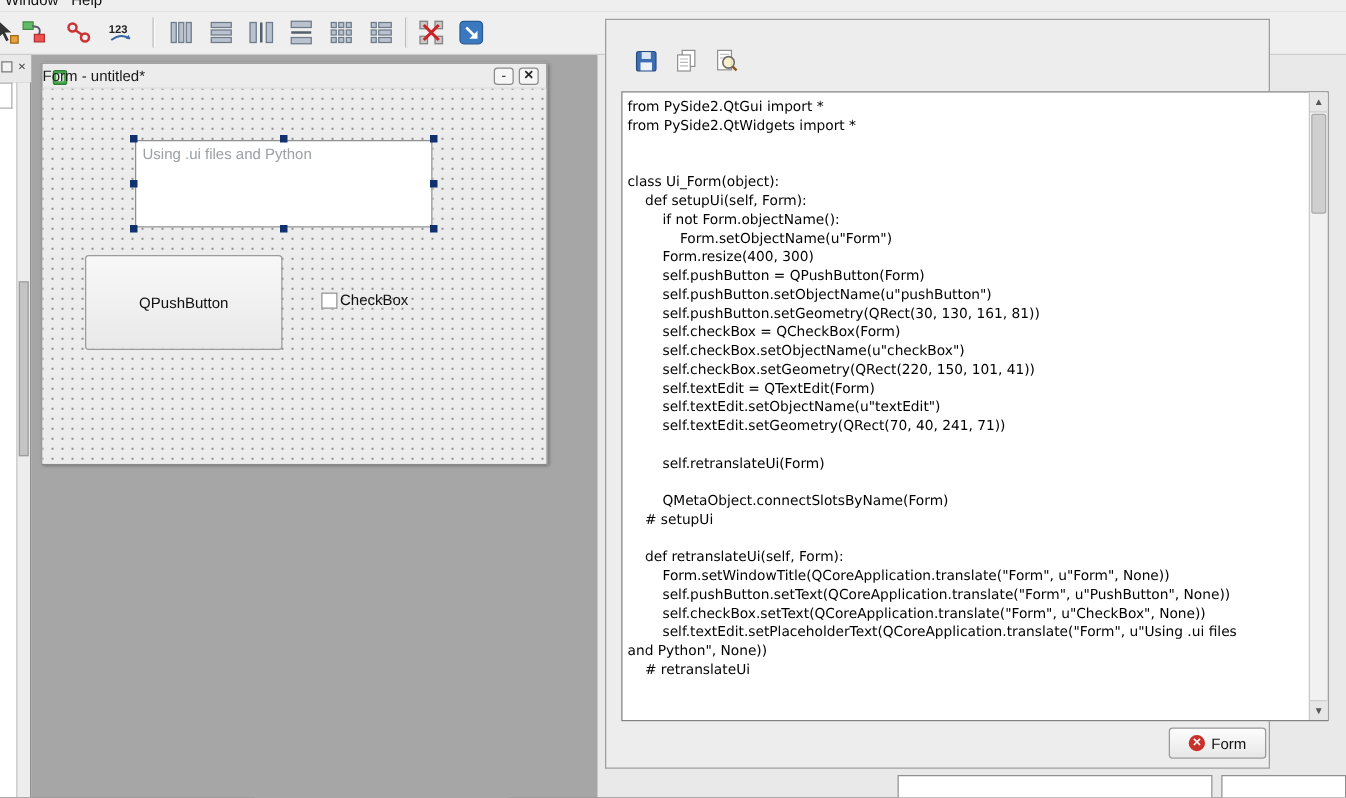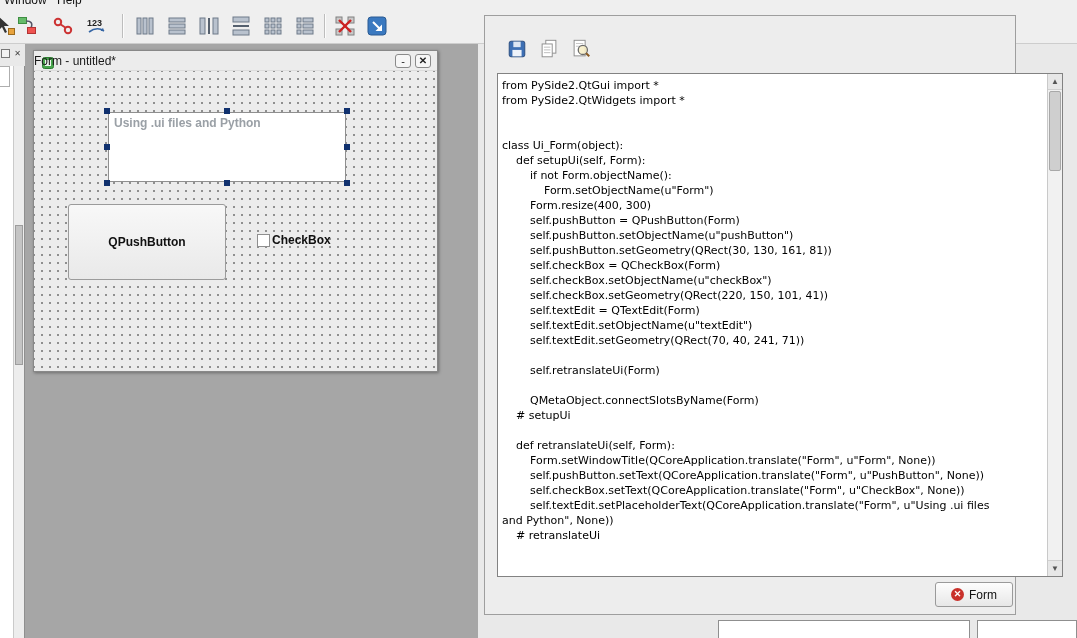--- a/index.html
+++ b/index.html
@@ -32,21 +32,21 @@
   
   .form-win{position:absolute;left:33px;top:50px;width:405px;height:322px;background:#ececec;border:1px solid #888;box-shadow:1px 1px 3px rgba(0,0,0,.35);box-sizing:border-box;}
   .form-titlebar{position:absolute;left:0;top:0;width:100%;height:20px;border-bottom:1px solid #dcdcdc;box-sizing:border-box;}
   .form-title{position:absolute;left:0;top:3px;width:100%;font-size:12px;color:#1a1a1a;}
   .form-ico{position:absolute;left:8px;top:4px;width:12px;height:12px;}
   .win-btn{position:absolute;top:3px;width:16px;height:14px;background:#f6f6f6;border:1px solid #8a8a8a;border-radius:3px;
            font-size:11px;line-height:12px;text-align:center;color:#222;box-sizing:border-box;}
   .btn-min{right:26px;}
   .btn-close{right:6px;font-weight:bold;font-size:10px;}
   .form-canvas{position:absolute;left:0;top:20px;right:0;bottom:0;background-color:#ececec;
-     background-image:radial-gradient(#8f8f8f 1px,transparent 1.2px);background-size:8px 8px;background-position:4px 4px;font-weight:bold;}
+     background-image:radial-gradient(#8f8f8f 1px,transparent 1.2px);background-size:8px 8px;background-position:4px 4px;}
   
   .te{position:absolute;left:74px;top:41px;width:238px;height:70px;background:#fff;border:1px solid #8f8f8f;box-sizing:border-box;}
   .te-ph{margin:3px 5px;font-size:12px;color:#9aa0a6;}
   .h{position:absolute;width:6px;height:6px;background:#10316e;}
   .h-nw{left:-5px;top:-5px}.h-n{left:calc(50% - 3px);top:-5px}.h-ne{right:-5px;top:-5px}
   .h-w{left:-5px;top:calc(50% - 3px)}.h-e{right:-5px;top:calc(50% - 3px)}
   .h-sw{left:-5px;bottom:-5px}.h-s{left:calc(50% - 3px);bottom:-5px}.h-se{right:-5px;bottom:-5px}
   .pb{position:absolute;left:34px;top:133px;width:158px;height:76px;background:linear-gradient(#f8f8f8,#e9e9e9);
       border:1px solid #9b9b9b;border-radius:3px;display:flex;align-items:center;justify-content:center;
       font-size:12px;color:#111;box-sizing:border-box;}

